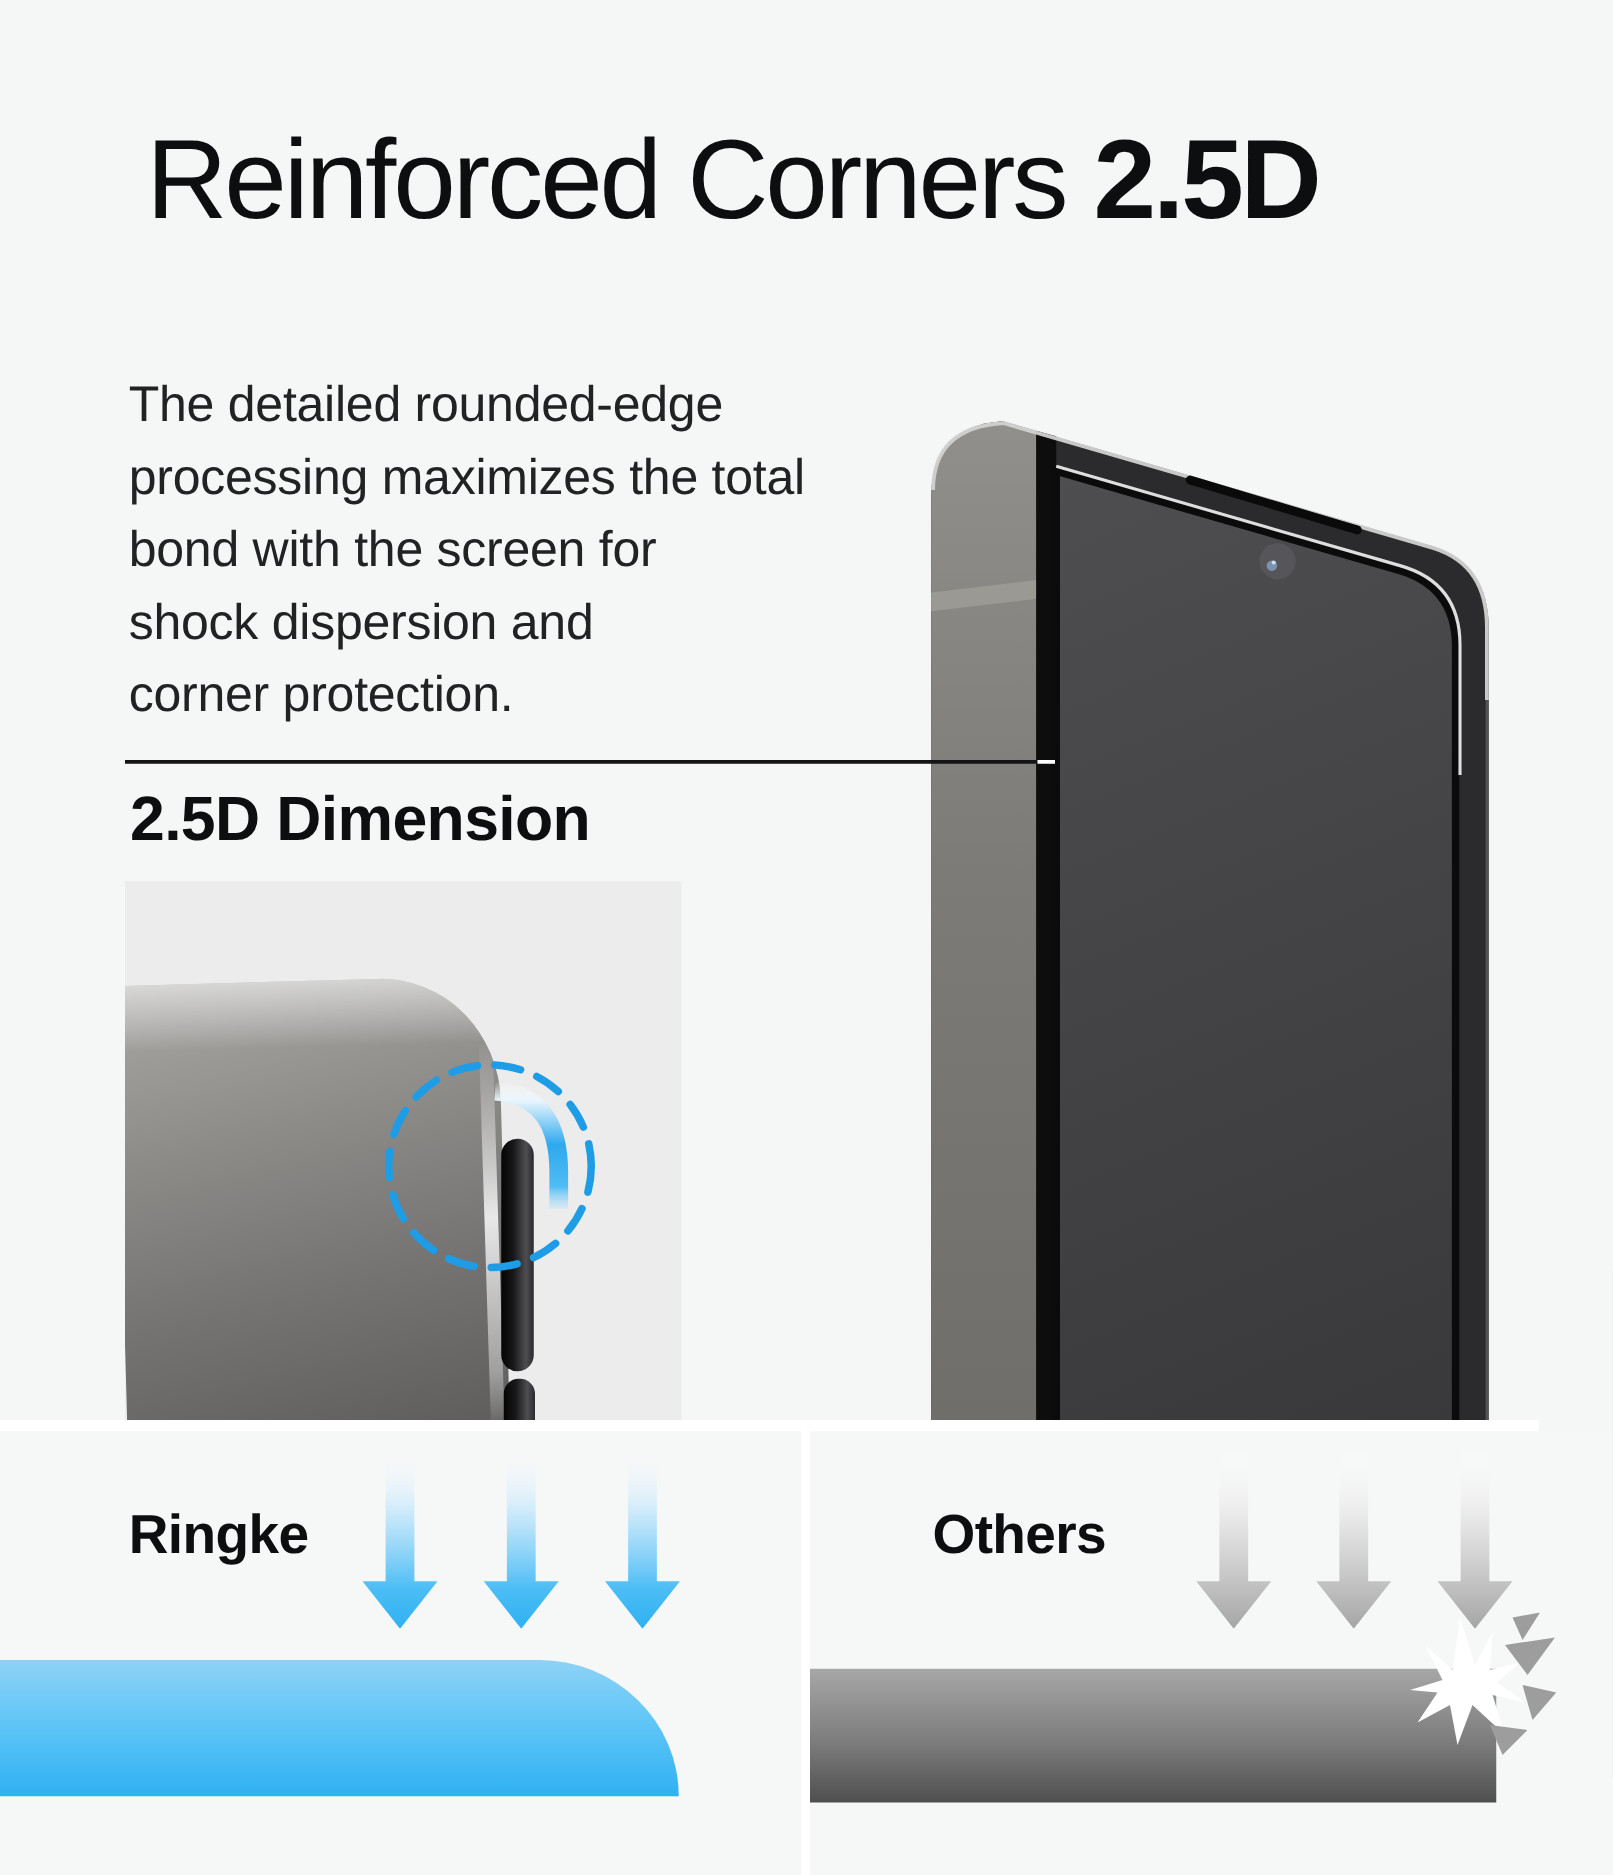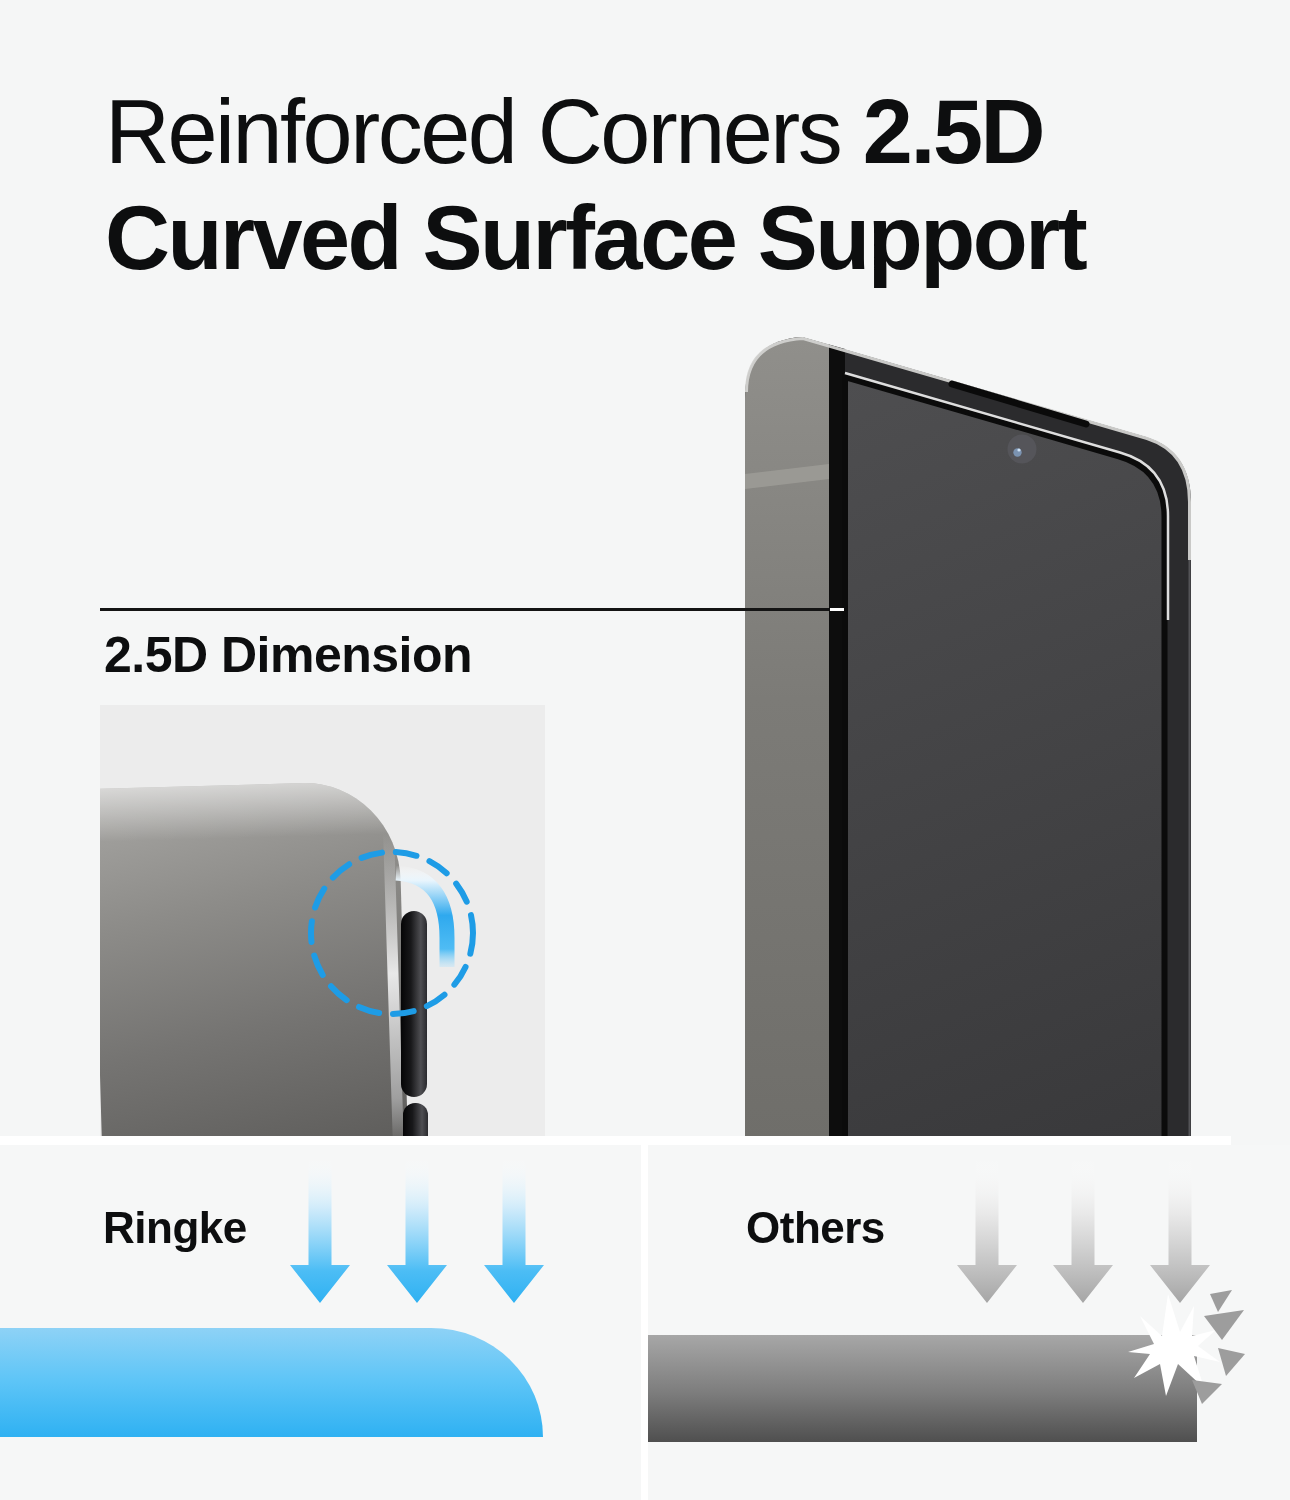--- a/index.html
+++ b/index.html
@@ -7,21 +7,21 @@
     --title-text:#0d0e0f; --body-text:#202224;
     --accent-blue:#2fb1f2; --accent-blue-light:#8ed2f6; --dash-blue:#1e9ce6;
     --arrow-gray:#a5a5a5; --slab-gray-top:#a7a7a7; --slab-gray-bottom:#4f4f4f;
     --phone-frame:#2b2b2d;
   }
   html,body{margin:0;padding:0;background:#e9eaea;}
   .page{position:relative;width:1290px;height:1500px;background:var(--page-bg);
         font-family:"Liberation Sans",sans-serif;overflow:hidden;}
 
   
-  .title{position:absolute;left:101px;top:75px;margin:4px;font-size:90px;line-height:106px;
+  .title{position:absolute;left:101px;top:75px;margin:16px;font-size:90px;line-height:106px;
          letter-spacing:-2.5px;color:var(--title-text);font-weight:700;white-space:nowrap;}
   .t-med{font-weight:500;}
   .desc{position:absolute;left:103px;top:295px;font-size:40px;line-height:58px;
         letter-spacing:-0.2px;color:var(--body-text);font-weight:400;}
 
   
   .rule{position:absolute;left:100px;top:608px;width:730px;height:3px;background:#141414;z-index:3;}
   .rule-tick{position:absolute;left:830px;top:608px;width:14px;height:3px;background:#fff;z-index:3;}
   .dim-label{position:absolute;left:104px;top:626px;font-size:50px;font-weight:700;
              letter-spacing:-0.5px;color:var(--title-text);}
@@ -88,23 +88,29 @@
       <linearGradient id="gArrG" x1="0" y1="0" x2="0" y2="1">
         <stop offset="0" class="sG0"></stop>
           <stop offset="0.4" class="sG1"></stop>
         <stop offset="1" class="sG2"></stop>
       </linearGradient>
     </defs>
   </svg>
 
   <h1 class="title">
     <div><span class="t-med">Reinforced Corners </span><span>2.5D</span></div>
-    <div>Curved Surface Support</div>
   </h1>
 
+  <div class="desc">
+    <div>The detailed rounded-edge</div>
+    <div>processing maximizes the total</div>
+    <div>bond with the screen for</div>
+    <div>shock dispersion and</div>
+    <div>corner protection.</div>
+  </div>
 
   <div class="rule"></div>
   <div class="rule-tick"></div>
   <div class="dim-label">2.5D Dimension</div>
 
   <div class="panel">
     <div class="corner-block"></div>
     <div class="edge-hl"></div>
     <div class="strip s1"></div>
     <div class="strip s2"></div>

